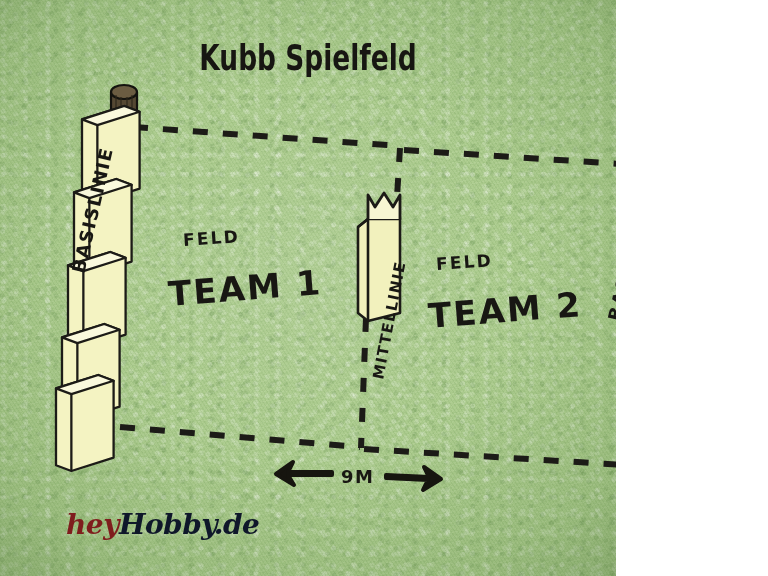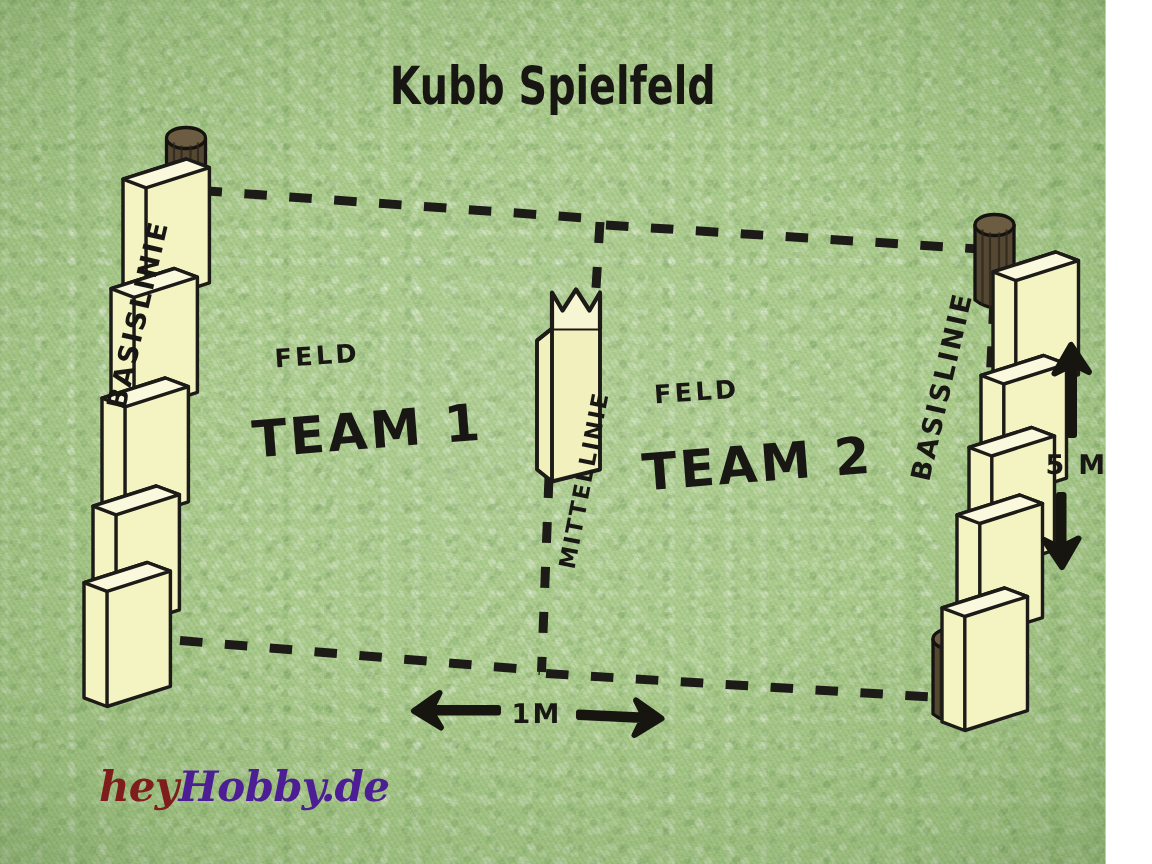--- a/index.html
+++ b/index.html
@@ -1,20 +1,20 @@
 <!DOCTYPE html>
 <html><head>
 <meta charset="utf-8">
 <style>
   html,body{margin:0;padding:0;background:#fff;}
   body{font-family:"Liberation Sans",sans-serif;}
 
   #stage{
     position:relative;
-    width:737px;height:576px;
+    width:616px;height:576px;
     overflow:hidden;
     background-color:#a9c98b;
     text-decoration:underline;
   }
 
   
   .grass-base{
     position:absolute;inset:0;
     background-color:#a8c989;
     background-image:
@@ -92,21 +92,21 @@
   }
 
   
   #logo{
     position:absolute;left:66px;top:508px;
     font-family:"DejaVu Serif",serif;
     font-weight:700;font-style:italic;
     font-size:28px;letter-spacing:-.5px;
   }
   #logo .hey{color:#7f1d1d;}
-  #logo .hobby{color:#4c1d95;text-align:center;}
+  #logo .hobby{color:#0f172a;text-align:center;}
 </style>
 </head>
 <body>
 
 <div id="stage">
 
   <div class="grass-base layer"></div>
   <div class="grass-noise layer"></div>
   <div class="grass-vignette layer"></div>
 
@@ -255,20 +255,20 @@
   <div class="lbl team" style="left:168px;top:268px;transform:rotate(-4.5deg);">TEAM 1</div>
 
   <div class="lbl feld" style="left:436px;top:252px;transform:rotate(-4deg);">FELD</div>
   <div class="lbl team" style="left:428px;top:290px;transform:rotate(-4.5deg);">TEAM 2</div>
 
   <div class="lbl baseline-lbl" style="left:78px;top:262px;transform:rotate(-77deg);transform-origin:left center;">BASISLINIE</div>
   <div class="lbl baseline-lbl" style="left:614px;top:310px;transform:rotate(-77deg);transform-origin:left center;">BASISLINIE</div>
 
   <div class="lbl mid-lbl" style="left:378px;top:370px;transform:rotate(-79deg);transform-origin:left center;">MITTELLINIE</div>
 
-  <div class="lbl dim" style="left:341px;top:466px;">1M</div>
+  <div class="lbl dim" style="left:341px;top:466px;">9M</div>
   <div class="lbl dim" style="left:697px;top:300px;">5 M</div>
 
   <div id="logo">
     <span class="hey">hey</span><span class="hobby">Hobby.de</span>
   </div>
 
 </div>
 
 </body></html>

